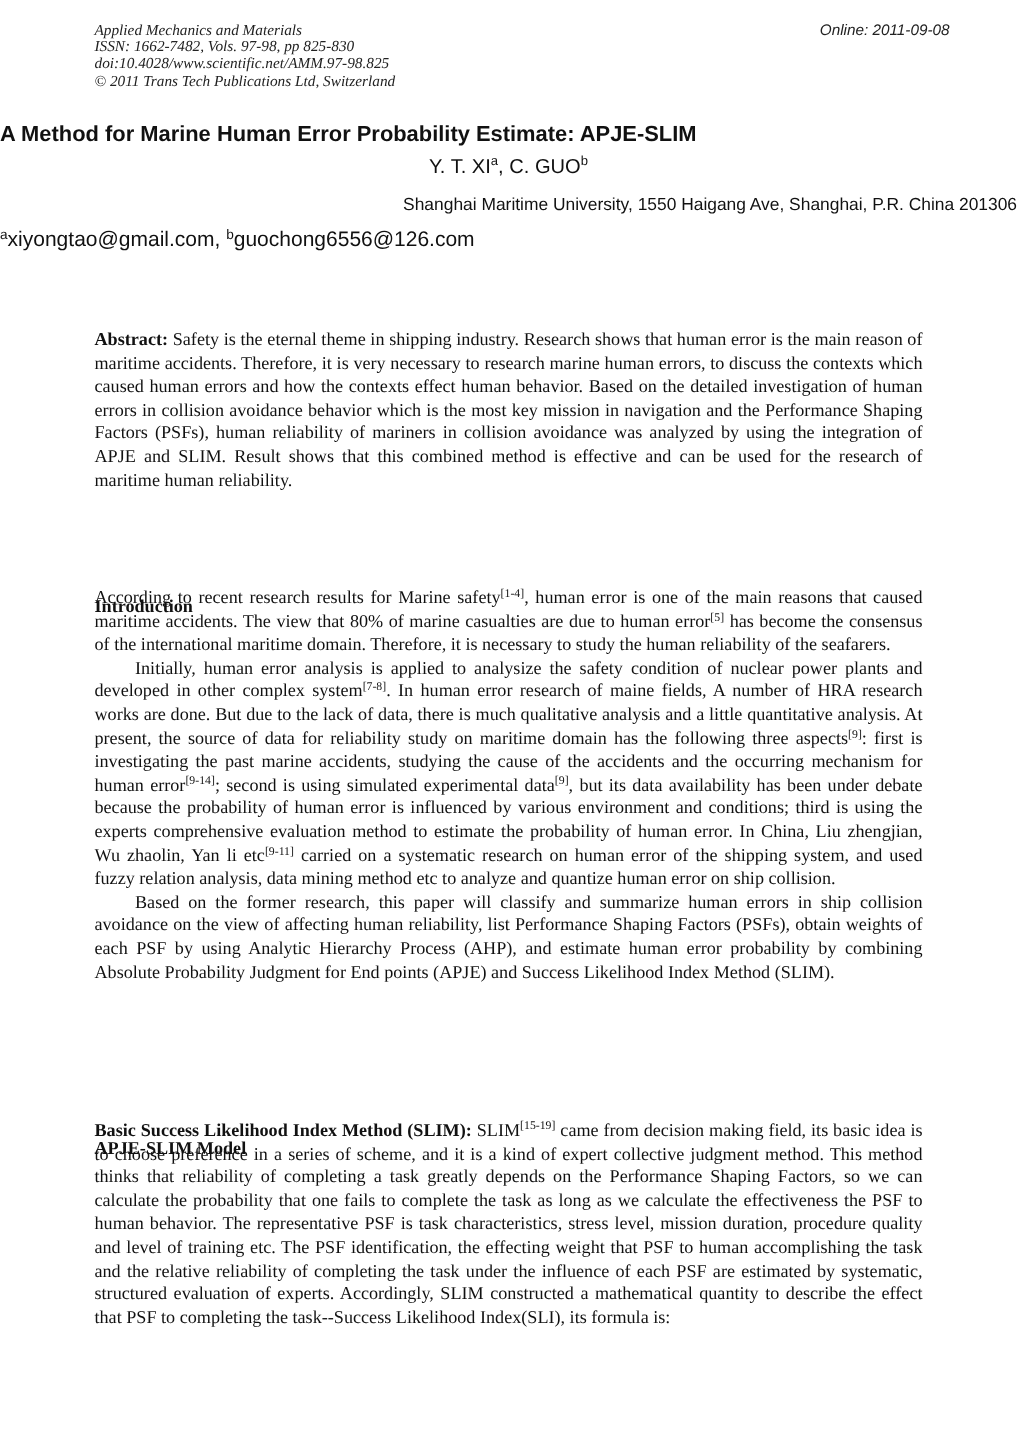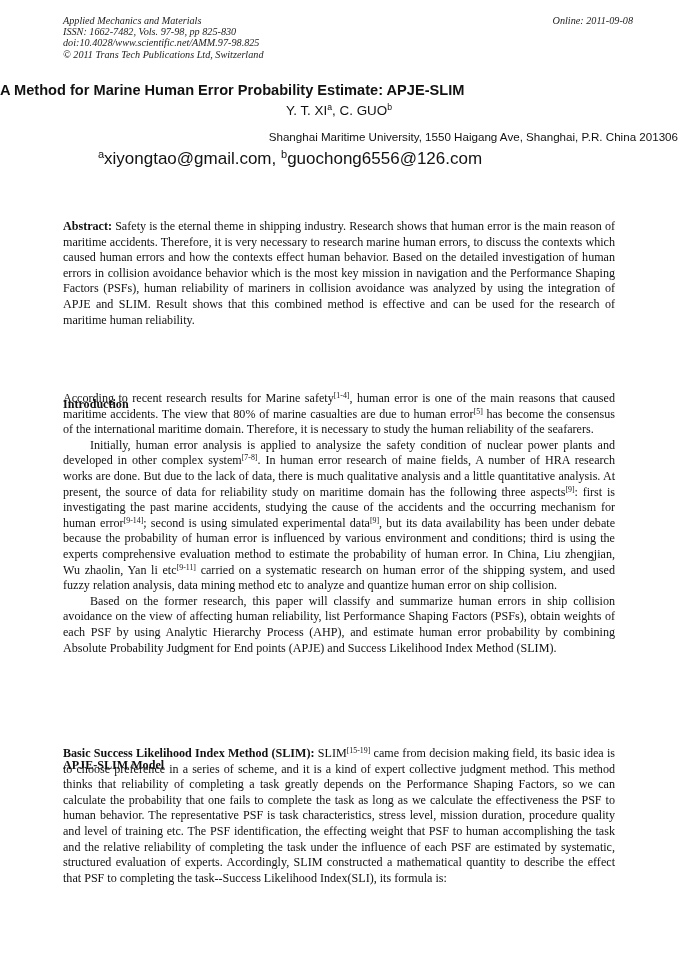--- a/index.html
+++ b/index.html
@@ -1,24 +1,24 @@
 <!DOCTYPE html>
 <html><head>
 <meta charset="utf-8">
 <style>
   html, body { margin: 0; padding: 0; background: #ffffff; }
   body { width: 678px; height: 959px; position: relative; overflow: hidden; color: #111; }
   .page { position: absolute; left: 0; top: 0; width: 678px; height: 959px; padding-left: 18px; }
   .hdr-left { position: absolute; left: 63px; top: 15px; font-family: "Liberation Serif", serif; font-style: italic; font-size: 10.2px; line-height: 11.2px; color: #222; }
   .hdr-left div { white-space: nowrap; }
-  .hdr-right { position: absolute; right: 63px; top: 15px; font-family: Liberation Serif, serif; font-style: italic; font-size: 10.2px; line-height: 11.2px; color: #222; }
+  .hdr-right { position: absolute; right: 63px; top: 15px; font-family: Liberation Sans, sans-serif; font-style: italic; font-size: 10.2px; line-height: 11.2px; color: #222; }
   .title { position: absolute; left: 0; width: 678px; top: 81px; font-family: "Liberation Sans", sans-serif; font-weight: bold; font-size: 14.6px; line-height: 18px; }
   .authors { position: absolute; left: 0; width: 678px; top: 102px; text-align: center; font-family: "Liberation Sans", sans-serif; font-size: 13.4px; line-height: 17px; }
   .affil { position: absolute; left: 0; width: 678px; top: 130px; text-align: right; font-family: "Liberation Sans", sans-serif; font-size: 11.6px; line-height: 14px; }
-  .emails { position: absolute; left: 0; width: 580px; top: 152px; text-align: center; font-family: "Liberation Sans", sans-serif; font-size: 17px; line-height: 14px; }
+  .emails { position: absolute; left: 0; width: 580px; top: 152px; font-family: "Liberation Sans", sans-serif; font-size: 14px; line-height: 14px; }
   sup { font-size: 0.65em; vertical-align: 0.55em; line-height: 0; }
   .keywords { position: absolute; left: 63px; top: 186px; font-family: "Liberation Sans", sans-serif; font-size: 11.6px; line-height: 14px; }
   .keywords b { font-weight: bold; }
   .body-block { position: absolute; left: 63px; width: 552px; font-family: "Liberation Serif", serif; font-size: 12.1px; line-height: 15.6px; text-align: justify; }
   .body-block p { margin: 0; }
   .indent { text-indent: 27px; }
   .abstract { top: 219px; }
   .heading { position: absolute; left: 63px; font-family: "Liberation Serif", serif; font-weight: bold; font-size: 12.1px; line-height: 15.6px; margin-top: 28px; }
   .intro-h { top: 369px; }
   .intro { top: 391px; }

